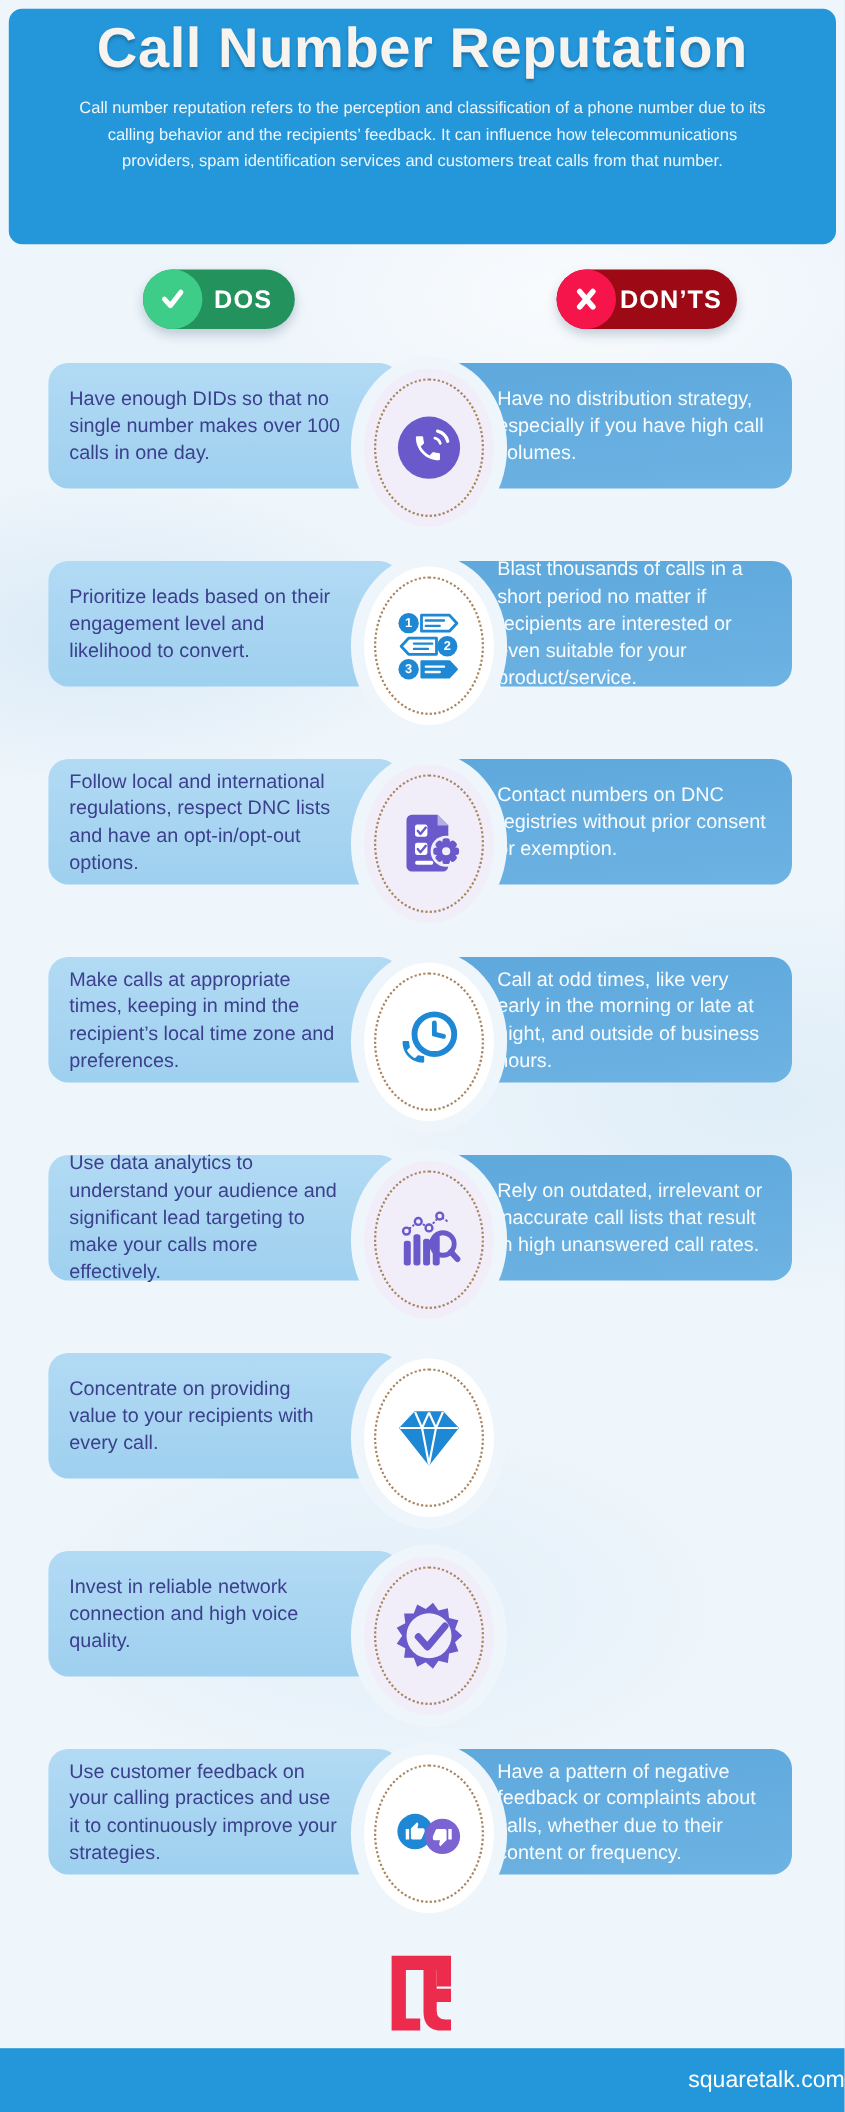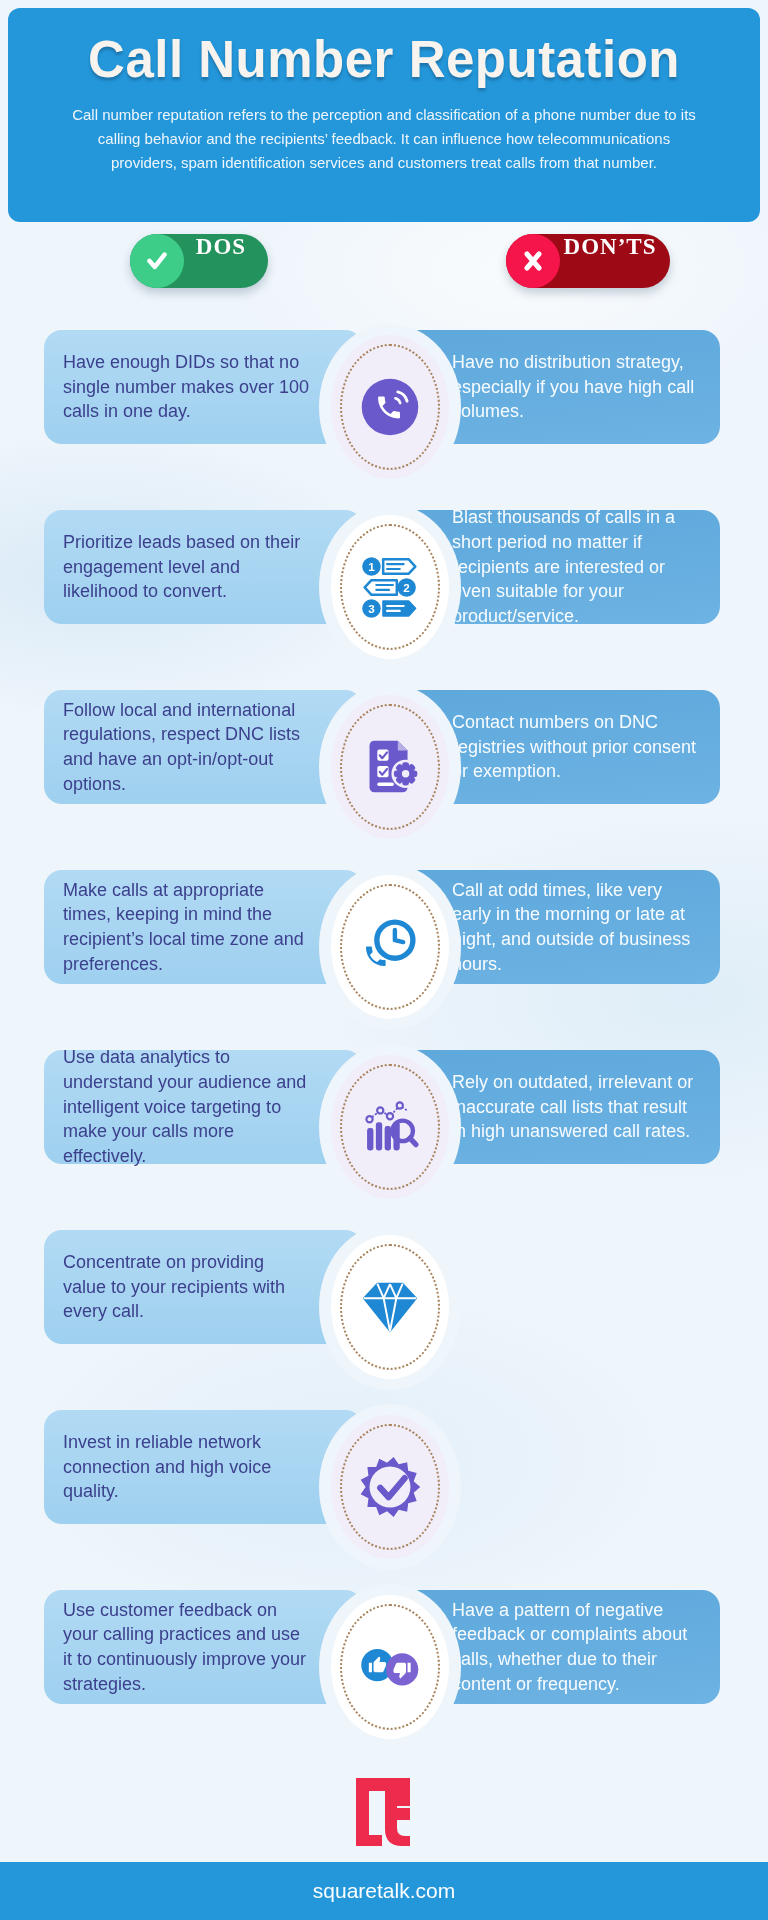--- a/index.html
+++ b/index.html
@@ -9,34 +9,33 @@
     background-color:#eef5fb;
     background-image:
       radial-gradient(ellipse 420px 200px at 12% 30%, rgba(201,225,243,.55), transparent 70%),
       radial-gradient(ellipse 520px 260px at 90% 52%, rgba(204,228,244,.45), transparent 70%),
       radial-gradient(ellipse 460px 240px at 45% 76%, rgba(212,232,246,.45), transparent 70%),
       radial-gradient(ellipse 420px 200px at 68% 14%, rgba(255,255,255,.65), transparent 70%);
   }
   
   .hero{
     position:absolute;left:8px;right:8px;top:8px;height:214px;
-    background:#2497da;border-radius:12px;text-align:center;box-sizing:border-box;padding-top:16px;
+    background:#2497da;border-radius:12px;text-align:center;box-sizing:border-box;
   }
   .hero h1{
     margin:6px 0 14px;font-size:51px;font-weight:bold;letter-spacing:.5px;
     color:#f7f3ee;text-shadow:0 3px 3px rgba(21,87,132,.55);
   }
   .hero p{
     margin:0 auto;width:634px;font-size:15px;line-height:1.6;color:#eff6fb;font-weight:normal;
   }
   
   .pill{
-    position:absolute;top:234px;height:54px;border-radius:27px;display:flex;
+    position:absolute;top:245px;height:54px;border-radius:27px;display:flex;align-items:center;
     box-shadow:0 5px 10px rgba(40,70,100,.25);
-    font-family:Liberation Serif, serif;
   }
   .pill .pcircle{width:54px;height:54px;border-radius:50%;display:flex;align-items:center;justify-content:center;flex:none;}
   .pill .plabel{flex:1;text-align:center;color:#fff;font-weight:bold;font-size:23px;letter-spacing:1px;padding-right:10px;}
   .pill-dos{left:130px;width:138px;background:#23925d;}
   .pill-dos .pcircle{background:#3ecd89;}
   .pill-donts{left:506px;width:164px;background:#9d0a16;}
   .pill-donts .pcircle{background:#f5154a;}
   
   .rows{position:absolute;top:330px;left:0;right:0;}
   .row{position:relative;height:153px;margin-bottom:27px;}
@@ -45,21 +44,21 @@
   .card-dont{left:400px;width:320px;background:linear-gradient(175deg,#5ea8dc,#6db3e3);color:#f8fcff;padding:10px 18px 10px 52px;justify-content:flex-end;}
   .oval-wrap{position:absolute;left:319px;top:-6px;width:142px;height:166px;border-radius:50%;background:#eef5fb;z-index:2;}
   .oval-inner{position:absolute;left:12px;top:11px;width:118px;height:144px;border-radius:50%;background:#fff;display:flex;align-items:center;justify-content:center;}
   .row:nth-child(odd) .oval-inner{background:#f2eef9;}
   .ring{position:absolute;inset:9px;border:2.5px dotted #a8835d;border-radius:50%;}
   .icon-svg{width:78px;height:78px;display:block;}
   
   .logo{position:absolute;top:1776px;left:50%;transform:translateX(-50%);}
   .bottombar{
     position:absolute;left:0;right:0;bottom:0;height:58px;background:#2497da;
-    display:flex;align-items:center;justify-content:center;color:#fdfeff;font-size:21px;
+    display:flex;align-items:center;justify-content:flex-end;color:#fdfeff;font-size:21px;
   }
   svg text{font-family:"Liberation Sans",sans-serif;}
 </style>
 </head>
 <body>
 
 <div class="page">
 
   <div class="hero">
     <h1>Call Number Reputation</h1>
@@ -183,21 +182,21 @@
           <g transform="translate(12,36) scale(1.12)">
             <path d="M6.62 10.79c1.44 2.83 3.76 5.14 6.59 6.59l2.2-2.2c.27-.27.67-.36 1.02-.24 1.12.37 2.33.57 3.57.57.55 0 1 .45 1 1V20c0 .55-.45 1-1 1-9.39 0-17-7.61-17-17 0-.55.45-1 1-1h3.5c.55 0 1 .45 1 1 0 1.25.2 2.45.57 3.57.11.35.03.74-.25 1.02l-2.2 2.2z" fill="#1e88d4"></path>
           </g>
         </svg>
       </div>
         </div>
     </div>
 
     <div class="row">
       <div class="card card-do">
-          <span>Use data analytics to understand your audience and intelligent voice targeting to make your calls more effectively.</span>
+          <span>Use data analytics to understand your audience and significant lead targeting to make your calls more effectively.</span>
         </div>
       <div class="card card-dont">
           <span>Rely on outdated, irrelevant or inaccurate call lists that result in high unanswered call rates.</span>
         </div>
       <div class="oval-wrap">
           <div class="oval-inner">
             <div class="ring"></div>
         <svg class="icon-svg" viewBox="0 0 80 80">
           <rect x="16.5" y="41" width="6.5" height="23" rx="2.5" fill="#6a59cb"></rect>
           <rect x="25.5" y="35" width="6.5" height="29" rx="2.5" fill="#6a59cb"></rect>

